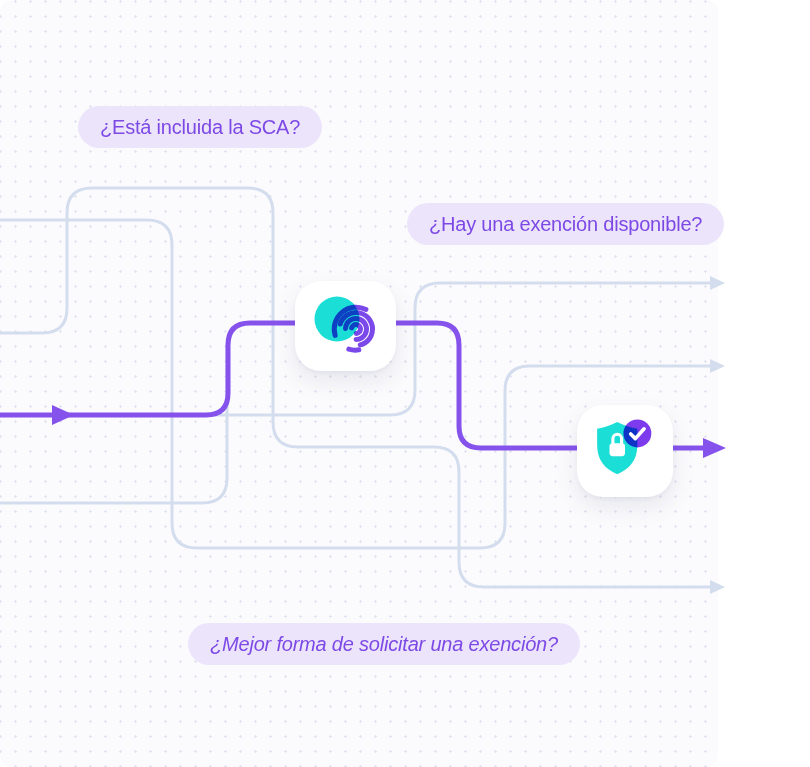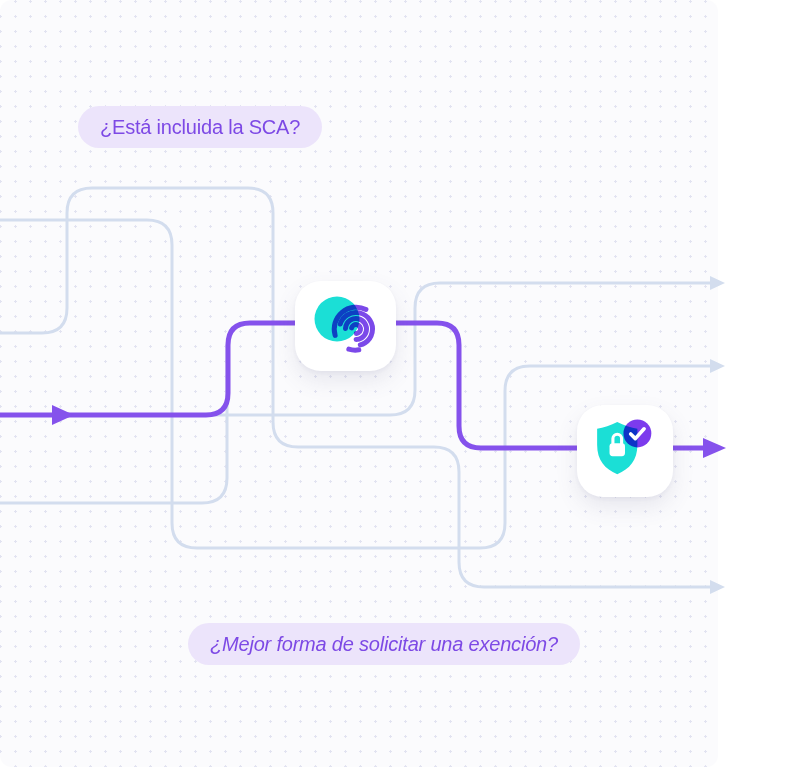--- a/index.html
+++ b/index.html
@@ -81,15 +81,16 @@
     <svg width="96" height="92" viewBox="0 0 93 86">
       <path d="M39 15 C 33 18 25.5 20.5 19.5 21.5 L19.5 37 C 19.5 52 27 60.5 39 65.5 C 51 60.5 58.5 52 58.5 37 L58.5 21.5 C 52.5 20.5 45 18 39 15 Z" fill="var(--teal)"></path>
       <path class="lock-shackle" d="M 34.8 36 V 31 A 4.2 4.2 0 0 1 43.2 31 V 36"></path>
       <rect x="31.5" y="35.5" width="15" height="12.5" rx="3" fill="#ffffff"></rect>
       <circle class="badge" cx="58.5" cy="26" r="13.5"></circle>
       <path class="check-mark" d="M 52 26.5 L 56.5 31 L 65 21.5"></path>
     </svg>
   </div>
 
   <div class="bubble bubble-1">¿Está incluida la SCA?</div>
+  <div class="bubble bubble-2">¿Hay una exención disponible?</div>
   <div class="bubble bubble-3">¿Mejor forma de solicitar una exención?</div>
 
 </div>
 
 </body></html>

